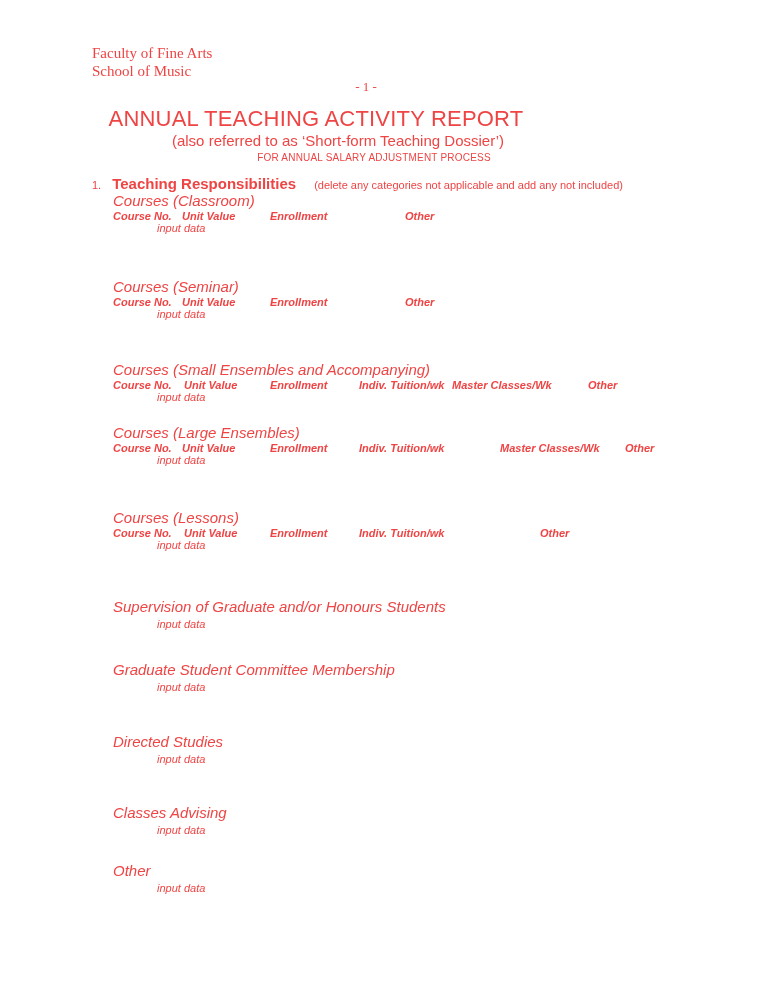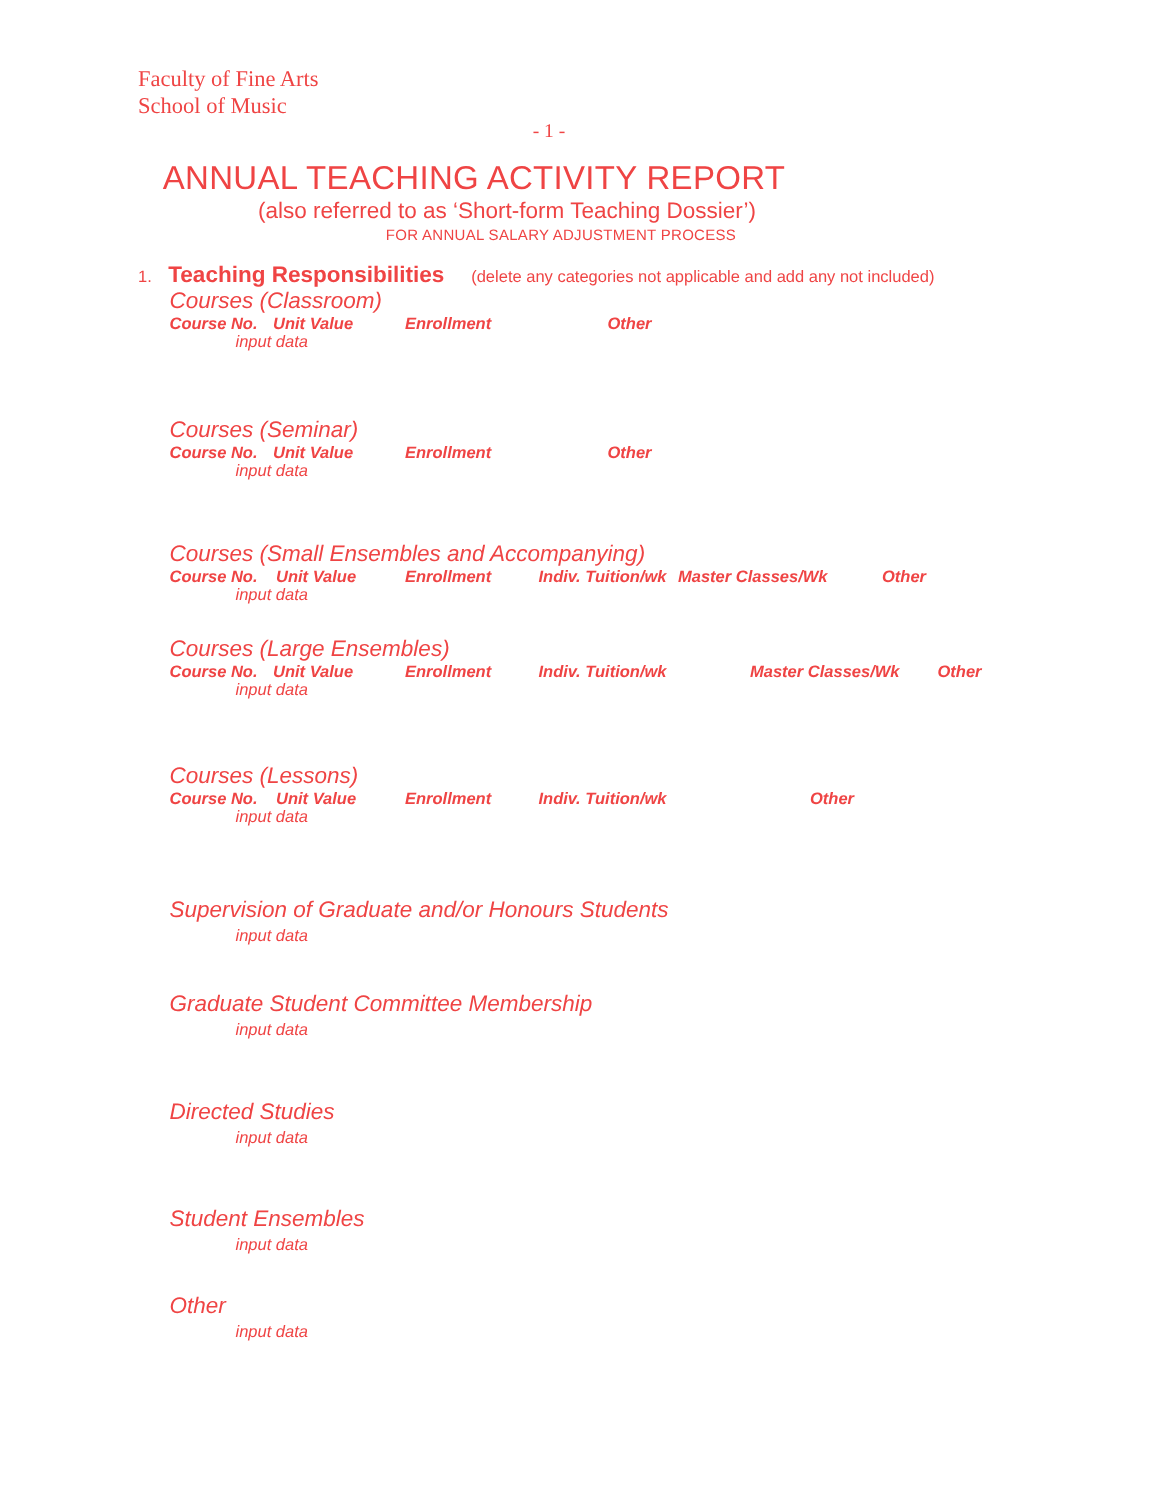--- a/index.html
+++ b/index.html
@@ -124,21 +124,21 @@
   </div>
   <div class="block ssec ss2">
     <div class="label">Graduate Student Committee Membership</div>
     <div class="input">input data</div>
   </div>
   <div class="block ssec ss3">
     <div class="label">Directed Studies</div>
     <div class="input">input data</div>
   </div>
   <div class="block ssec ss4">
-    <div class="label">Student Ensembles</div>
+    <div class="label">Classes Advising</div>
     <div class="input">input data</div>
   </div>
   <div class="block ssec ss5">
     <div class="label">Other</div>
     <div class="input">input data</div>
   </div>
 
 </div>
 
 </body></html>

